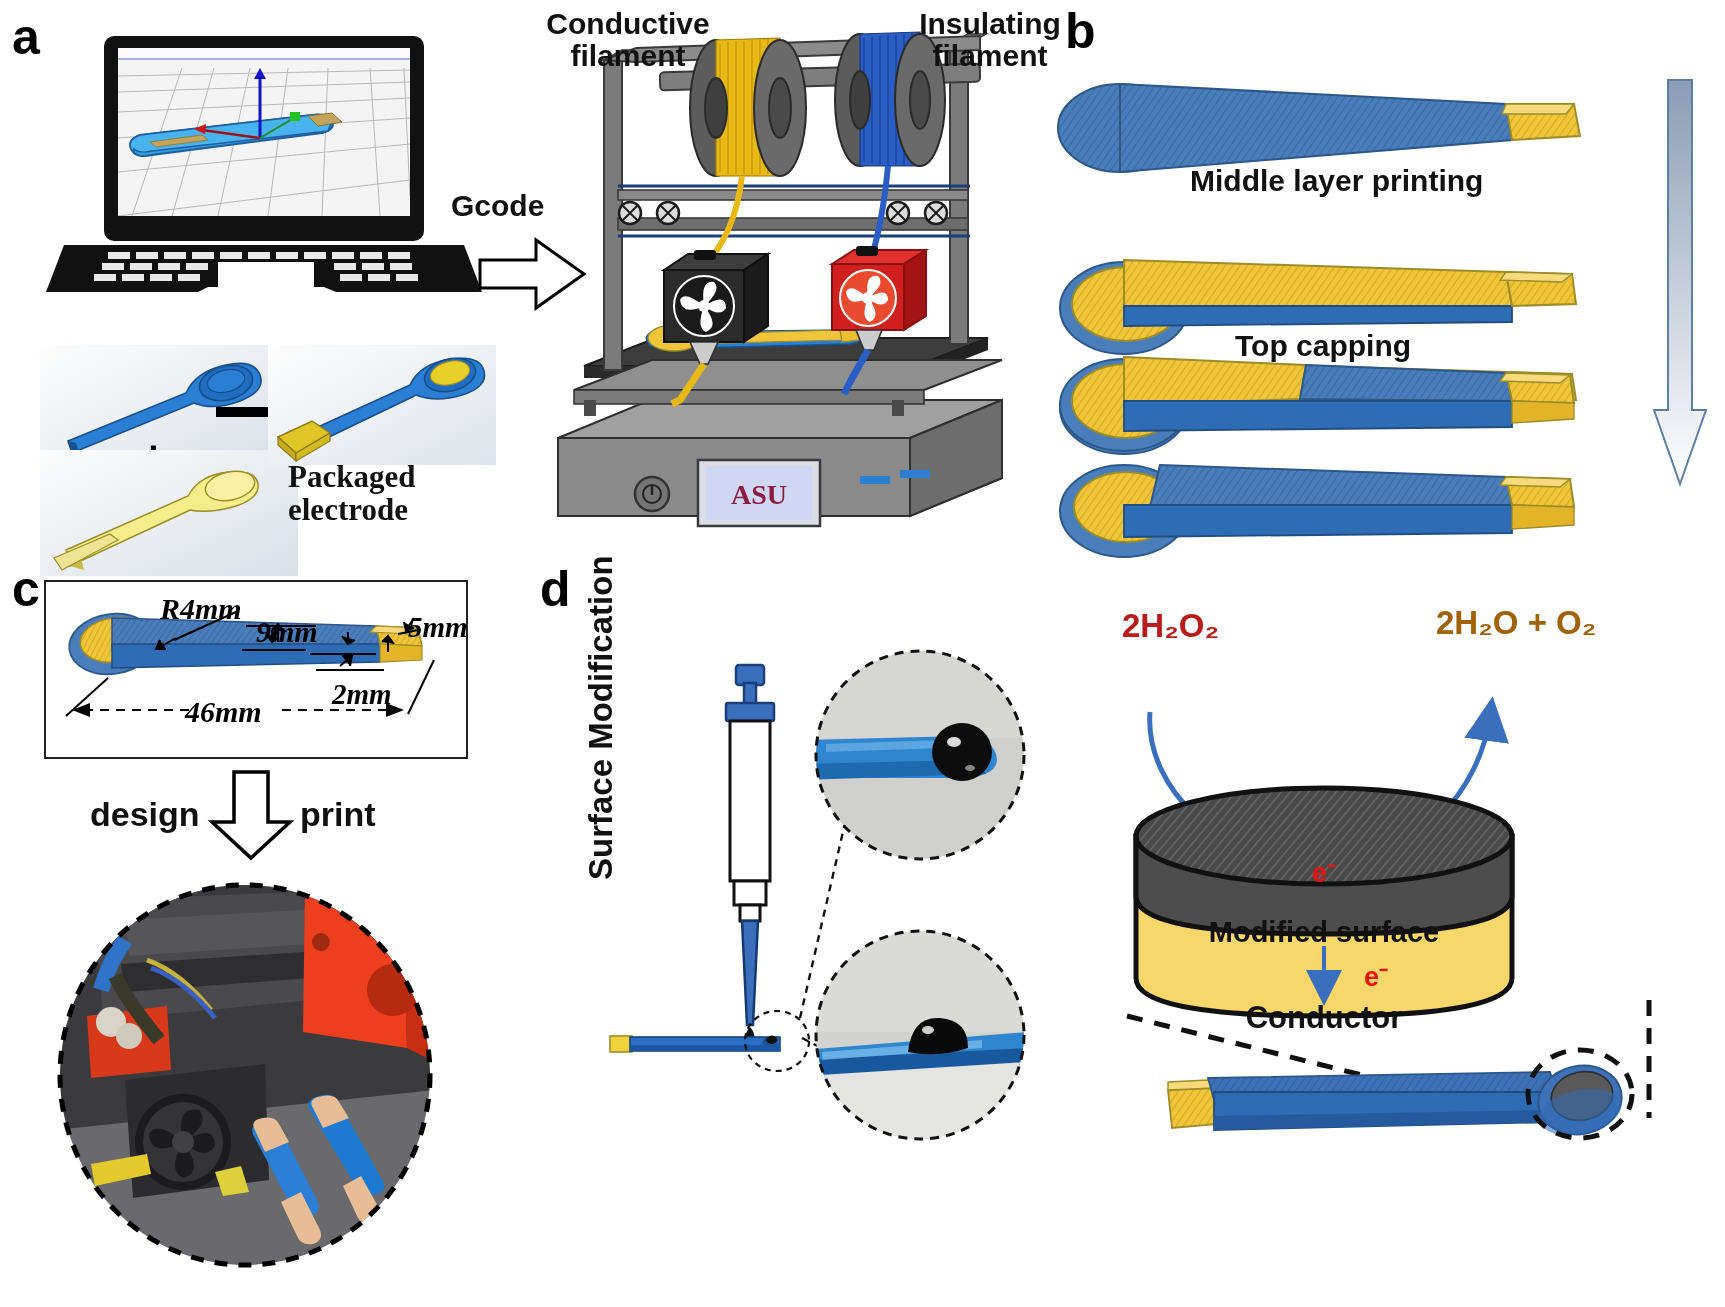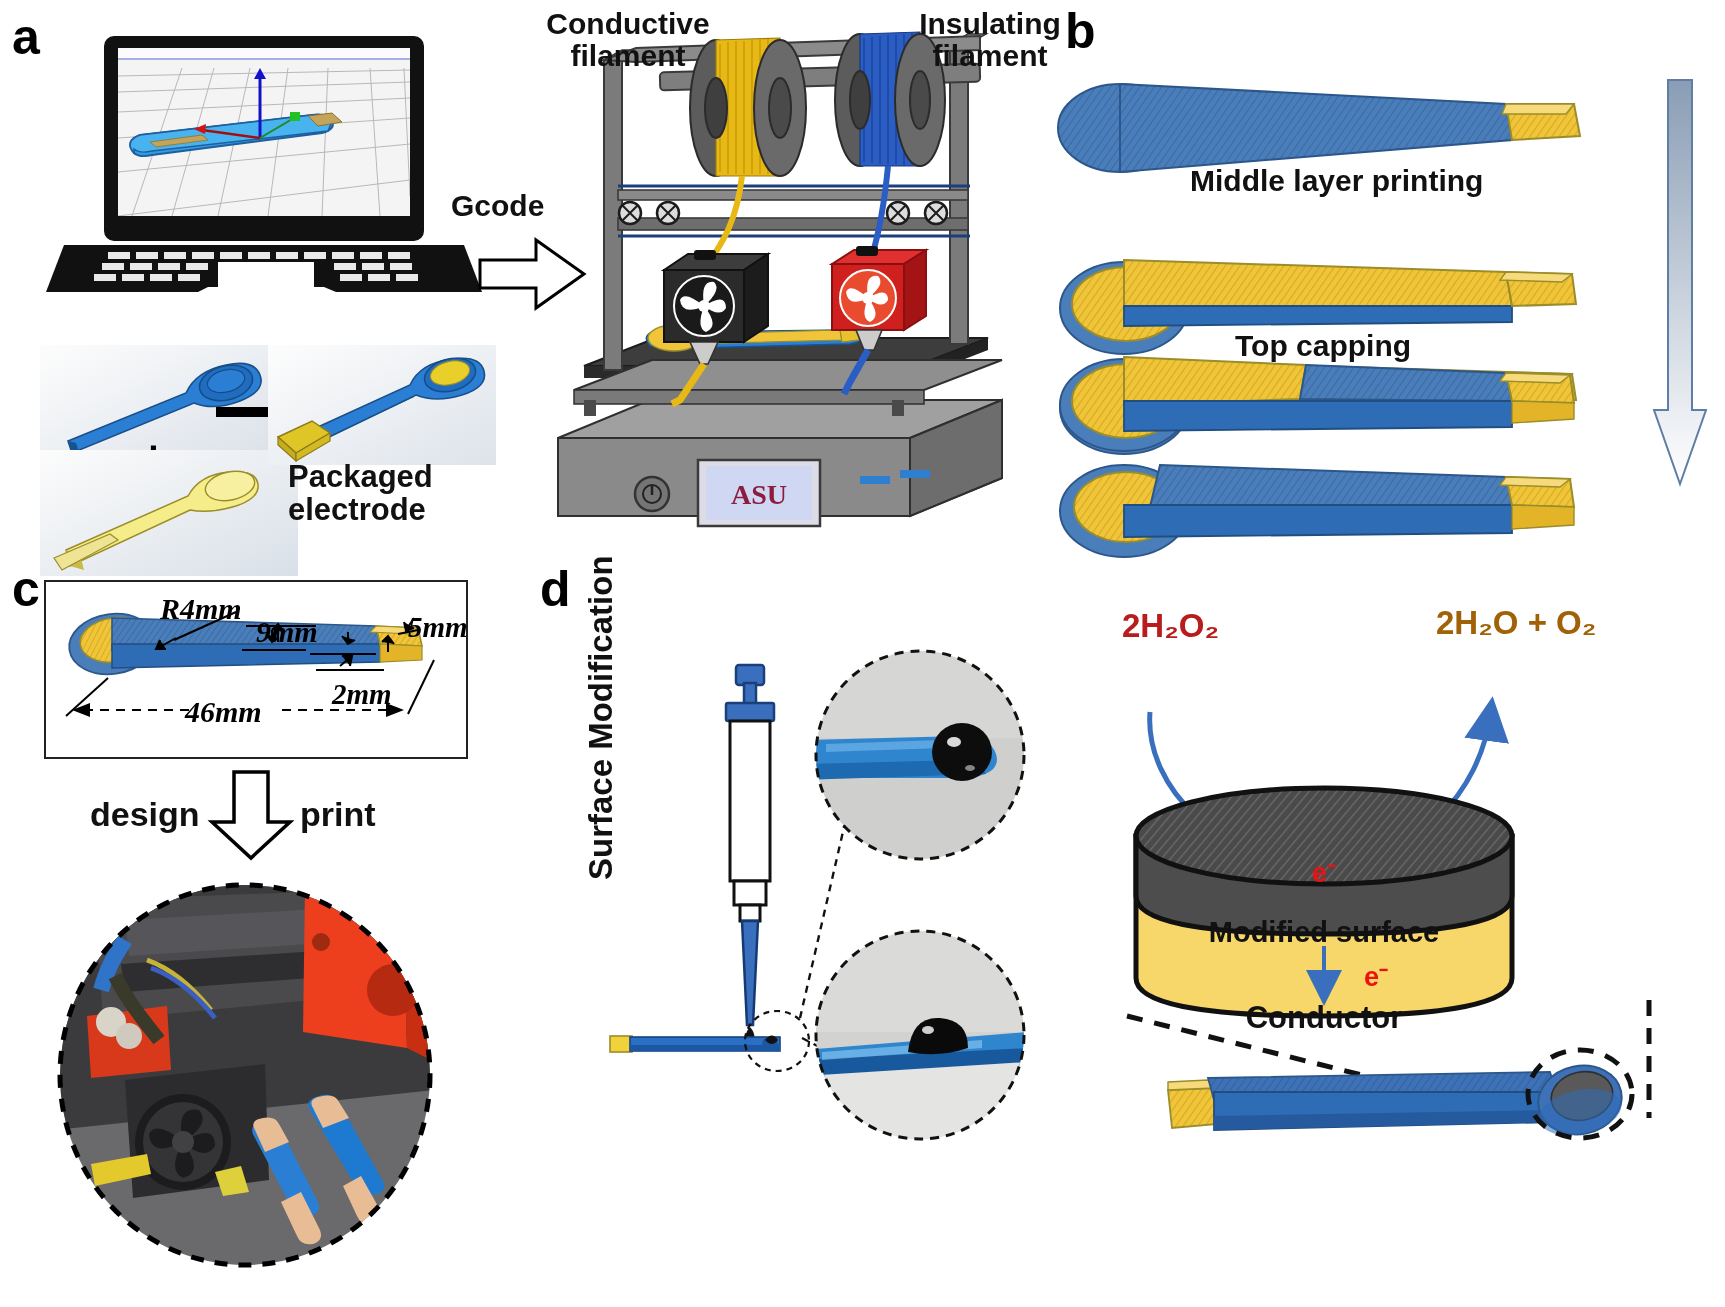--- a/index.html
+++ b/index.html
@@ -149,21 +149,21 @@
       <rect x="0" y="0" width="228" height="120" fill="url(#gbg3)"></rect>
       <path d="M28 92 L32 106 L146 52 L142 40 Z" fill="#1565b5"></path>
       <path d="M28 92 L142 40 q10 -22 42 -26 q28 -4 32 12 q4 16 -22 24 q-26 8 -46 0 L32 106 Z" fill="#2a7fd4" stroke="#1a4f8a" stroke-width="1.6"></path>
       <ellipse cx="182" cy="30" rx="26" ry="16" fill="#1f6cc0" stroke="#164d86" stroke-width="1.5" transform="rotate(-14 182 30)"></ellipse>
       <ellipse cx="182" cy="28" rx="20" ry="11.5" fill="#e8cf2a" stroke="#9a8d2a" stroke-width="1.1" transform="rotate(-14 182 28)"></ellipse>
       <path d="M10 92 L44 76 L62 88 L28 108 Z" fill="#e0c526" stroke="#8b7b18" stroke-width="1.4"></path>
       <path d="M10 92 L28 108 L28 116 L10 100 Z" fill="#c7ad1d" stroke="#8b7b18" stroke-width="1.2"></path>
       <path d="M28 108 L62 88 L62 96 L28 116 Z" fill="#d4ba22" stroke="#8b7b18" stroke-width="1.2"></path>
     </svg>
   </div>
-  <div class="abs lbl" style="left:288px;top:460px;font-size:31px;">
+  <div class="abs lbl" style="left:288px;top:460px;font-size:31px;font-family:Liberation Serif, serif;">
     <div>Packaged</div>
     <div>electrode</div>
   </div>
 
   <div class="abs lbl" style="left:451px;top:190px;font-size:30px;">Gcode</div>
   <div class="abs" style="left:478px;top:236px;">
     <svg width="110" height="76" viewBox="0 0 110 76">
       <path d="M2 24 L58 24 L58 4 L106 38 L58 72 L58 52 L2 52 Z" fill="#fff" stroke="#000" stroke-width="3"></path>
     </svg>
   </div>

